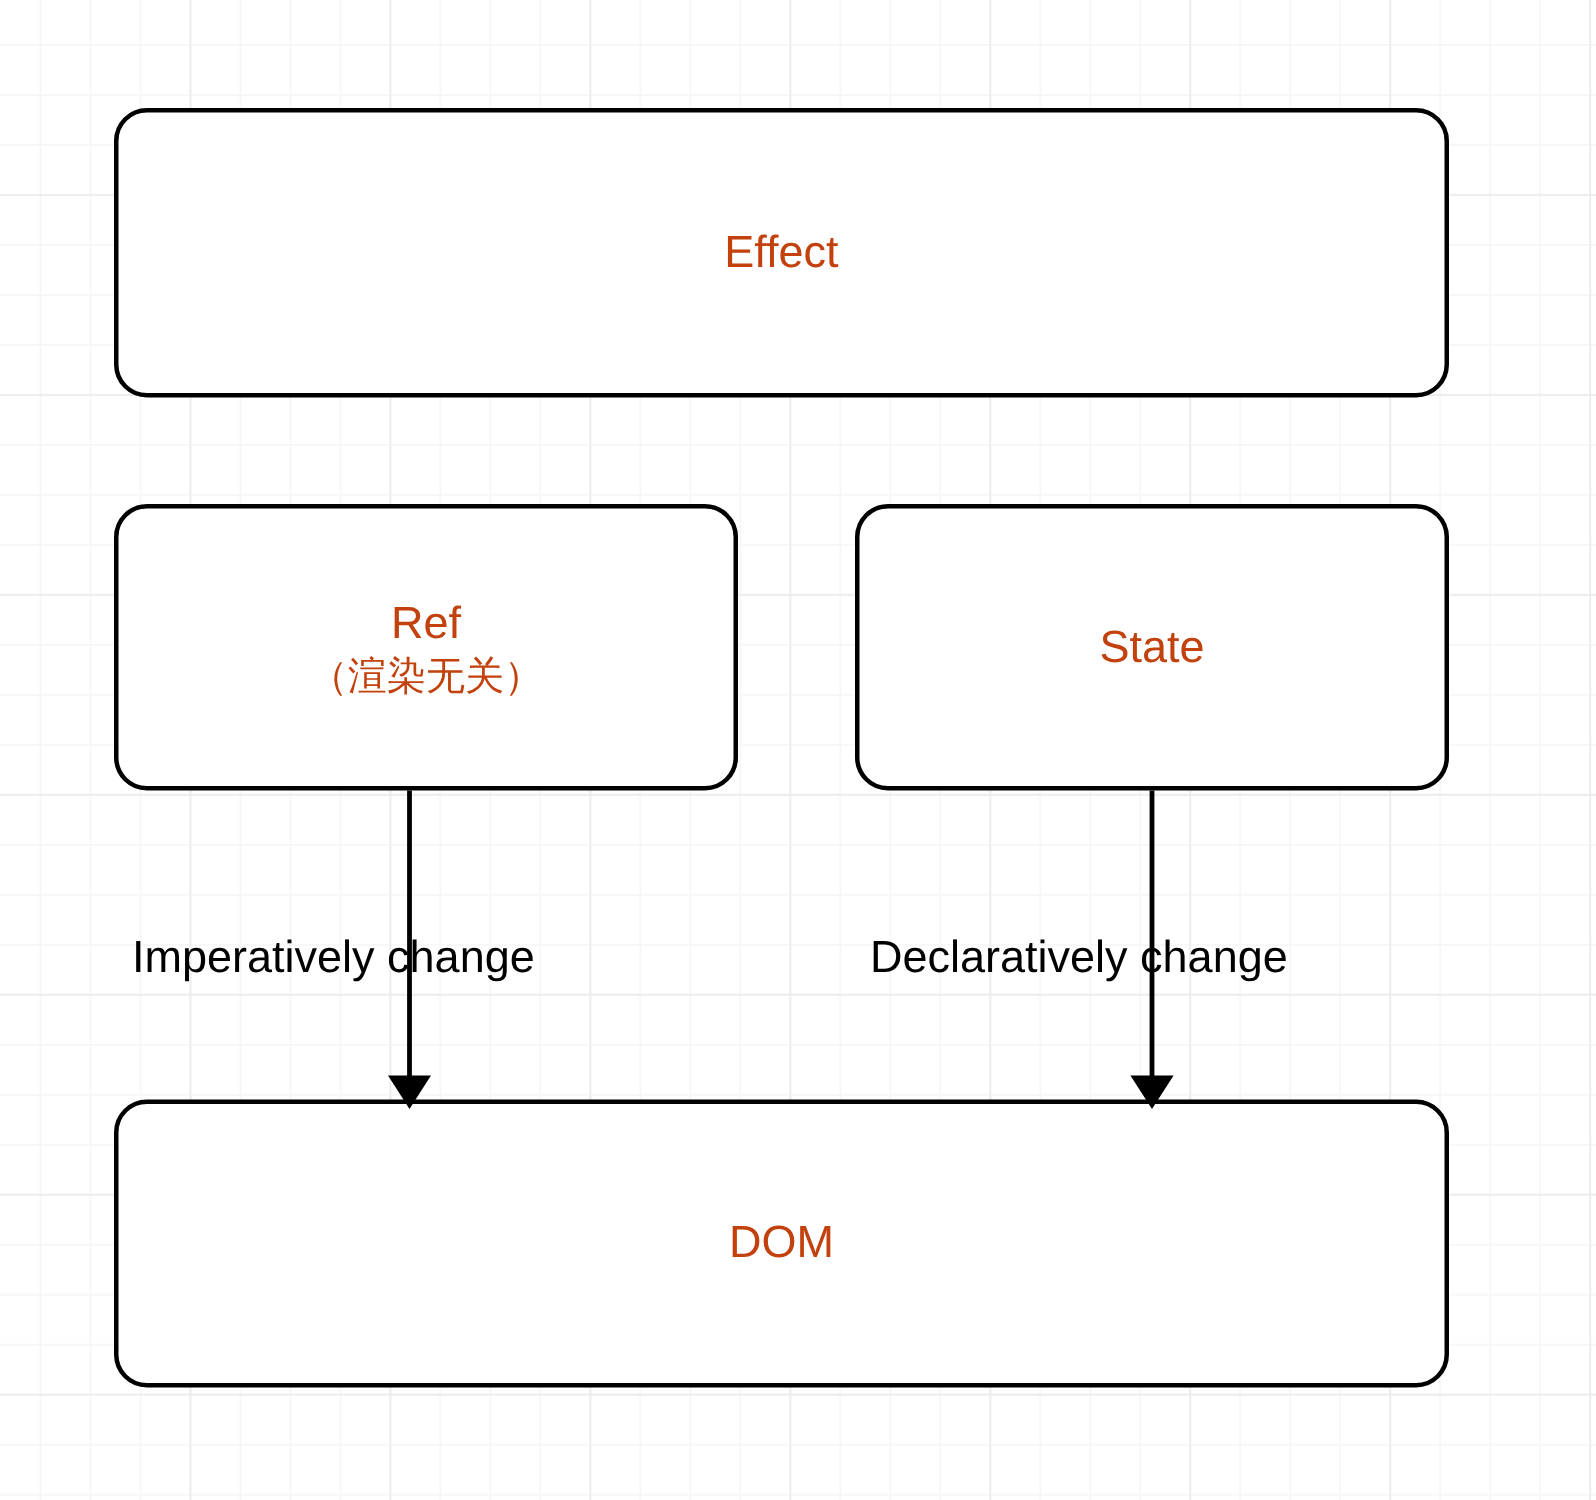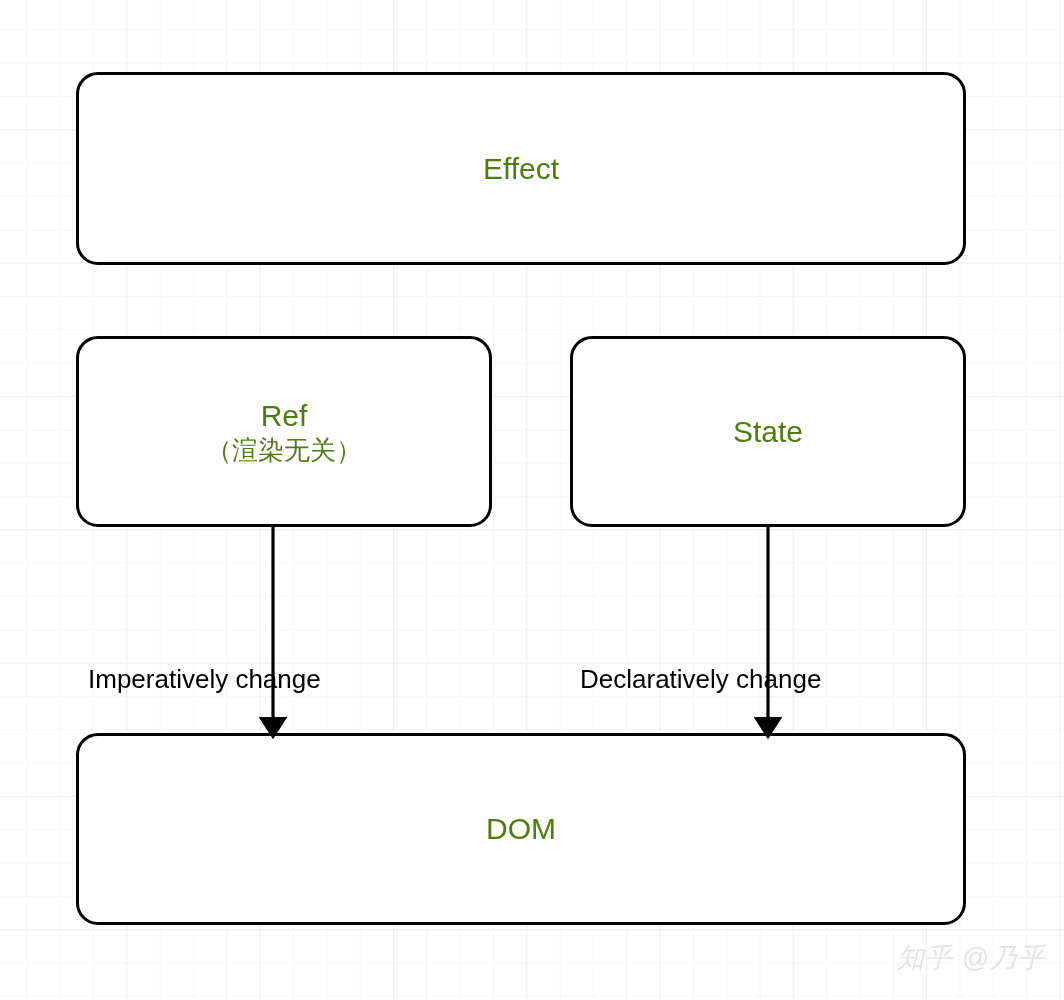--- a/index.html
+++ b/index.html
@@ -29,21 +29,21 @@
   .node {
     position: absolute;
     box-sizing: border-box;
     background: #ffffff;
     border: 3px solid #000000;
     border-radius: 22px;
     display: flex;
     flex-direction: column;
     align-items: center;
     justify-content: center;
-    color: #4d7c0f;
+    color: #c2410c;
     text-align: center;
   }
   .node-title {
     font-size: 30px;
     line-height: 1.25;
     white-space: nowrap;
   }
   .node-sub {
     font-size: 26px;
     line-height: 1.25;
@@ -55,25 +55,24 @@
   #node-dom    { left: 76px;  top: 733px; width: 890px; height: 192px; }
 
   .edge {
     position: absolute;
     pointer-events: none;
   }
   .edge svg { display: block; overflow: visible; }
 
   .edge-label {
     position: absolute;
-    font-size: 26px;
+    font-size: 30px;
     color: #000000;
     white-space: nowrap;
     background: transparent;
-    margin-top: 42px;
   }
   #edge-label-ref   { left: 88px;  top: 622px; }
   #edge-label-state { left: 580px; top: 622px; }
 
   #watermark {
     position: absolute;
     right: 18px;
     bottom: 24px;
     font-size: 27px;
     font-style: italic;
@@ -124,15 +123,14 @@
         </marker>
       </defs>
       <line x1="768" y1="527" x2="768" y2="724" stroke="#000000" stroke-width="3.2" marker-end="url(#arrowhead-state)"></line>
     </svg>
   </div>
 
   <div class="edge-label" id="edge-label-ref">Imperatively change</div>
 
   <div class="edge-label" id="edge-label-state">Declaratively change</div>
 
-  <div id="watermark">知乎 @乃乎</div>
 
 </div>
 
 </body></html>

